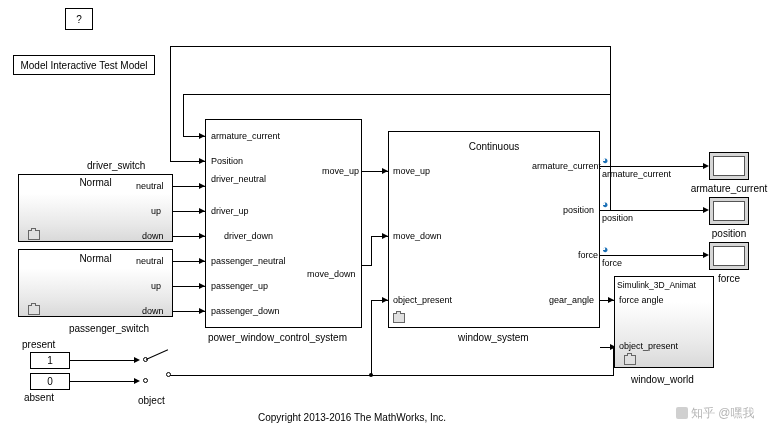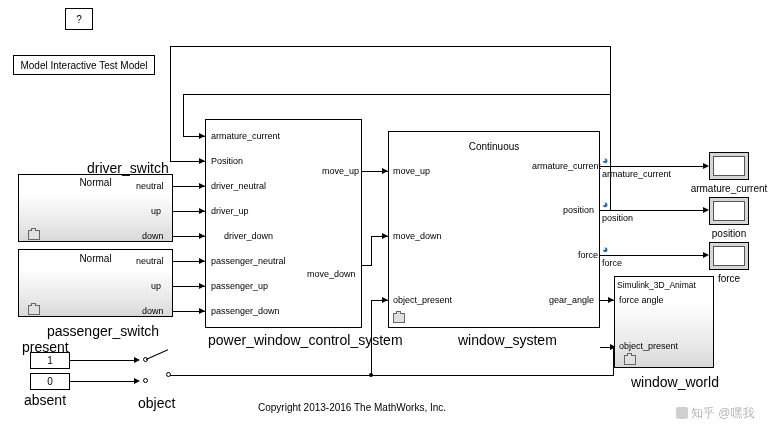--- a/index.html
+++ b/index.html
@@ -21,21 +21,21 @@
     position: absolute;
     box-sizing: border-box;
     border: 1px solid #000000;
     background: #ffffff;
   }
   .grad {
     background: linear-gradient(to bottom, #ffffff 0%, #ffffff 28%, #e8e8e8 75%, #d9d9d9 100%);
   }
   .lbl {
     position: absolute;
-    font-size: 14px;
+    font-size: 10px;
     color: #000000;
     white-space: nowrap;
     line-height: 1;
   }
   .lbl-c {
     position: absolute;
     font-size: 10px;
     color: #000000;
     white-space: nowrap;
     text-align: center;
@@ -245,26 +245,26 @@
   <div class="port-lbl" style="left:142px; top:232px;">down</div>
   <div class="subicon" style="left:28px; top:230px;"></div>
   <div class="lbl" style="left:87px; top:161px;">driver_switch</div>
 
   <div class="blk grad" style="left:18px; top:249px; width:155px; height:68px;"></div>
   <div class="lbl-c" style="left:18px; top:254px; width:155px;">Normal</div>
   <div class="port-lbl" style="left:136px; top:257px;">neutral</div>
   <div class="port-lbl" style="left:151px; top:282px;">up</div>
   <div class="port-lbl" style="left:142px; top:307px;">down</div>
   <div class="subicon" style="left:28px; top:305px;"></div>
-  <div class="lbl" style="left:47px; top:324px;">passenger_switch</div>
+  <div class="lbl" style="left:69px; top:324px;">passenger_switch</div>
 
   <div class="blk" style="left:205px; top:119px; width:157px; height:209px;"></div>
   <div class="port-lbl" style="left:211px; top:132px;">armature_current</div>
   <div class="port-lbl" style="left:211px; top:157px;">Position</div>
-  <div class="port-lbl" style="left:211px; top:182px;">driver_neutral</div>
+  <div class="port-lbl" style="left:211px; top:175px;">driver_neutral</div>
   <div class="port-lbl" style="left:211px; top:207px;">driver_up</div>
   <div class="port-lbl" style="left:224px; top:232px;">driver_down</div>
   <div class="port-lbl" style="left:211px; top:257px;">passenger_neutral</div>
   <div class="port-lbl" style="left:211px; top:282px;">passenger_up</div>
   <div class="port-lbl" style="left:211px; top:307px;">passenger_down</div>
   <div class="port-lbl" style="left:322px; top:167px;">move_up</div>
   <div class="port-lbl" style="left:307px; top:270px;">move_down</div>
   <div class="lbl" style="left:208px; top:333px;">power_window_control_system</div>
 
   <div class="blk" style="left:388px; top:131px; width:212px; height:197px;"></div>
@@ -309,18 +309,18 @@
   <div class="lbl-c" style="left:688px; top:274px; width:82px;">force</div>
 
   <div class="lbl" style="left:22px; top:340px;">present</div>
   <div class="constblk" style="left:30px; top:352px; width:40px; height:17px;">1</div>
 
   <div class="constblk" style="left:30px; top:373px; width:40px; height:17px;">0</div>
   <div class="lbl" style="left:24px; top:393px;">absent</div>
 
   <div class="lbl" style="left:138px; top:396px;">object</div>
 
-  <div class="copyright" style="left:258px; top:402px;">Copyright 2013-2016 The MathWorks, Inc.</div>
+  <div class="copyright" style="left:258px; top:412px;">Copyright 2013-2016 The MathWorks, Inc.</div>
   <div class="wm" style="left:676px; top:405px;">
     <span class="wm-logo"></span><span>知乎 @嘿我</span>
   </div>
 
 </div>
 
 </body></html>

